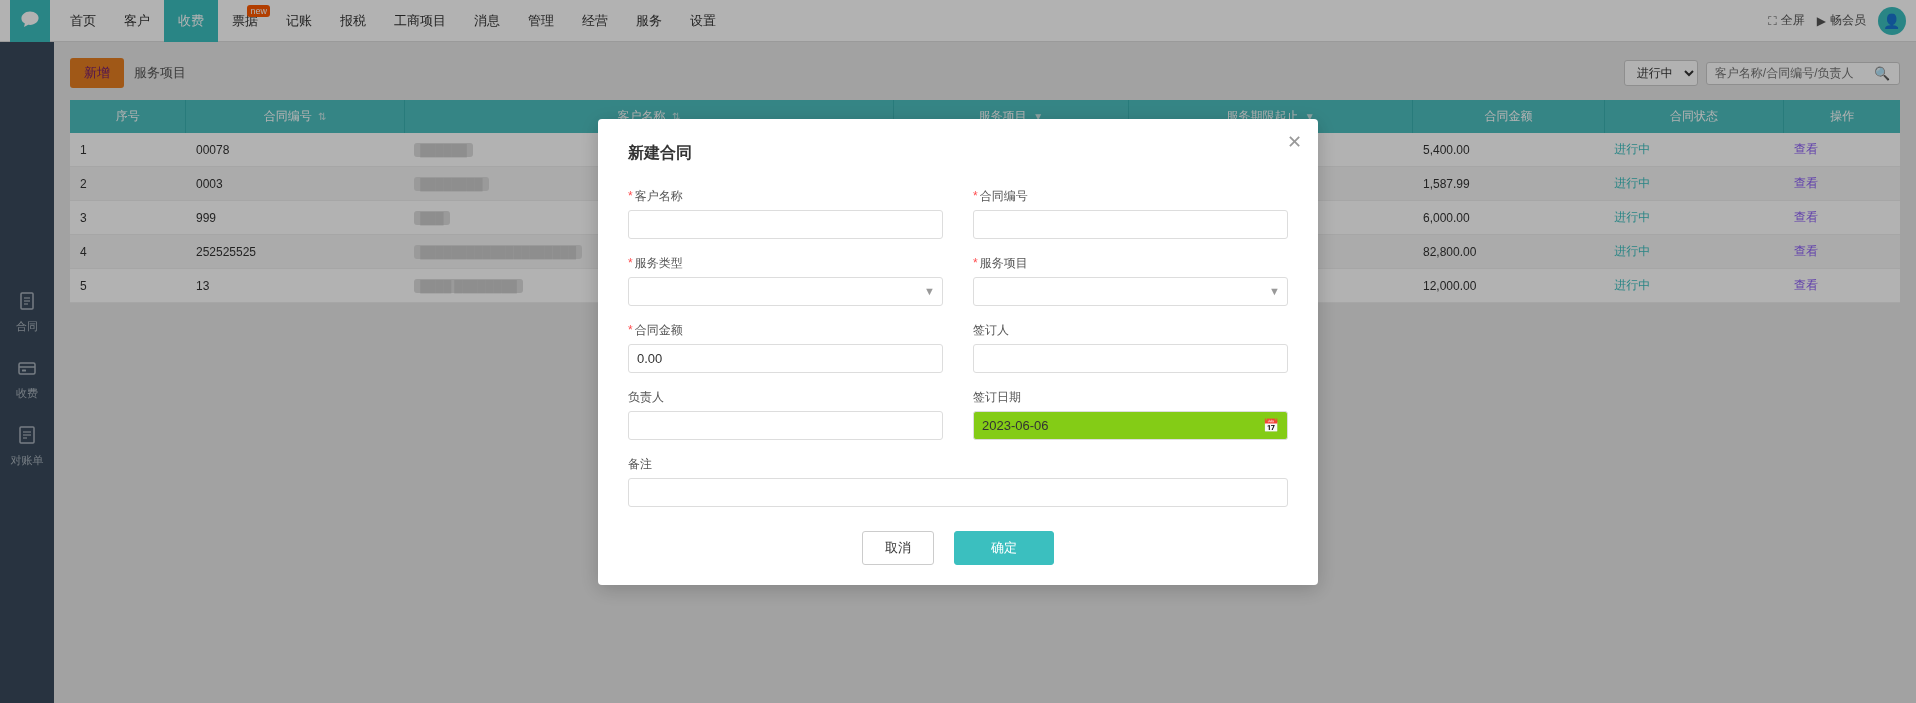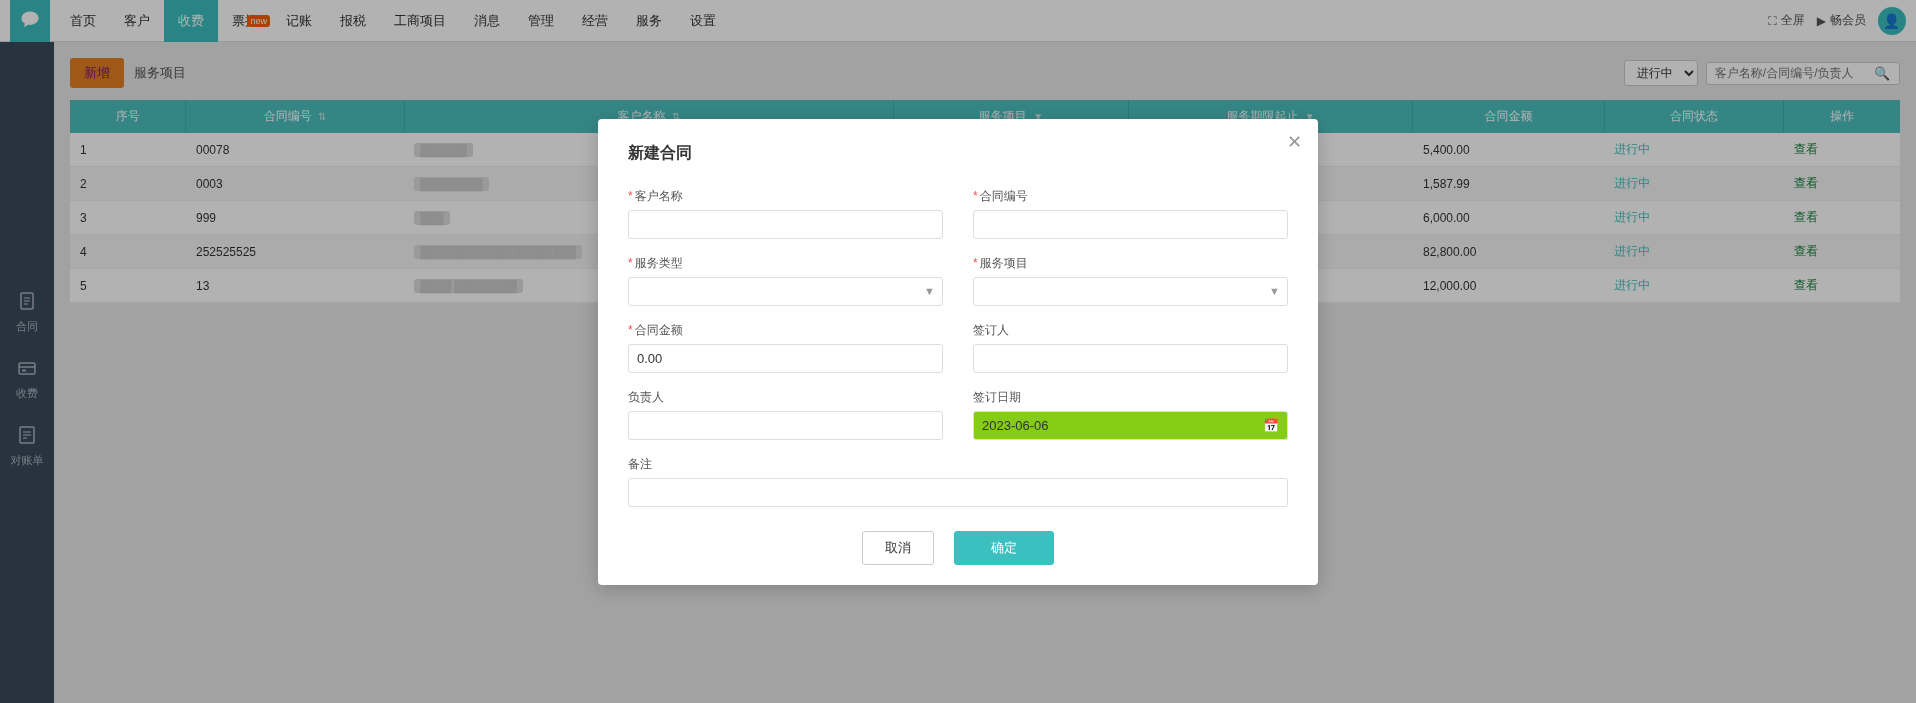--- a/index.html
+++ b/index.html
@@ -18,21 +18,21 @@
       background: #3bbfbf; margin-right: 6px;
     }
     .top-nav .logo svg { width: 24px; height: 24px; }
     .nav-items { display: flex; align-items: center; flex: 1; }
     .nav-item {
       padding: 0 14px; height: 42px; display: flex; align-items: center;
       cursor: pointer; color: #333; font-size: 13px; position: relative;
     }
     .nav-item.active { background: #3bbfbf; color: #fff; }
     .nav-item .new-badge {
-      position: absolute; top: 15px; right: 2px;
+      position: absolute; top: 5px; right: 2px;
       background: #ff5a00; color: #fff; font-size: 9px;
       padding: 1px 3px; border-radius: 3px;
     }
     .nav-right {
       display: flex; align-items: center; gap: 12px;
     }
     .nav-right-item {
       display: flex; align-items: center; gap: 4px; cursor: pointer; color: #555; font-size: 12px;
     }
     .avatar-circle {
@@ -96,21 +96,21 @@
       padding: 8px 10px; text-align: center; font-size: 12px; font-weight: normal;
       border-right: 1px solid #3ab0b0;
     }
     .data-table thead th:last-child { border-right: none; }
     .data-table tbody tr:nth-child(even) { background: #f5f5f5; }
     .data-table tbody td {
       padding: 8px 10px; font-size: 12px; color: #333;
       border-bottom: 1px solid #eee;
     }
     .sort-icon { font-size: 10px; margin-left: 3px; color: #cce8e8; }
-    .link-btn { color: #15803d; cursor: pointer; text-decoration: none; }
+    .link-btn { color: #8b5cf6; cursor: pointer; text-decoration: none; }
     .status-badge-active {
       color: #3bbfbf; font-size: 12px;
     }
 
     
     .modal-overlay {
       position: fixed; top: 0; left: 0; right: 0; bottom: 0;
       background: rgba(0,0,0,0.3); z-index: 200;
       display: flex; align-items: center; justify-content: center;
     }

